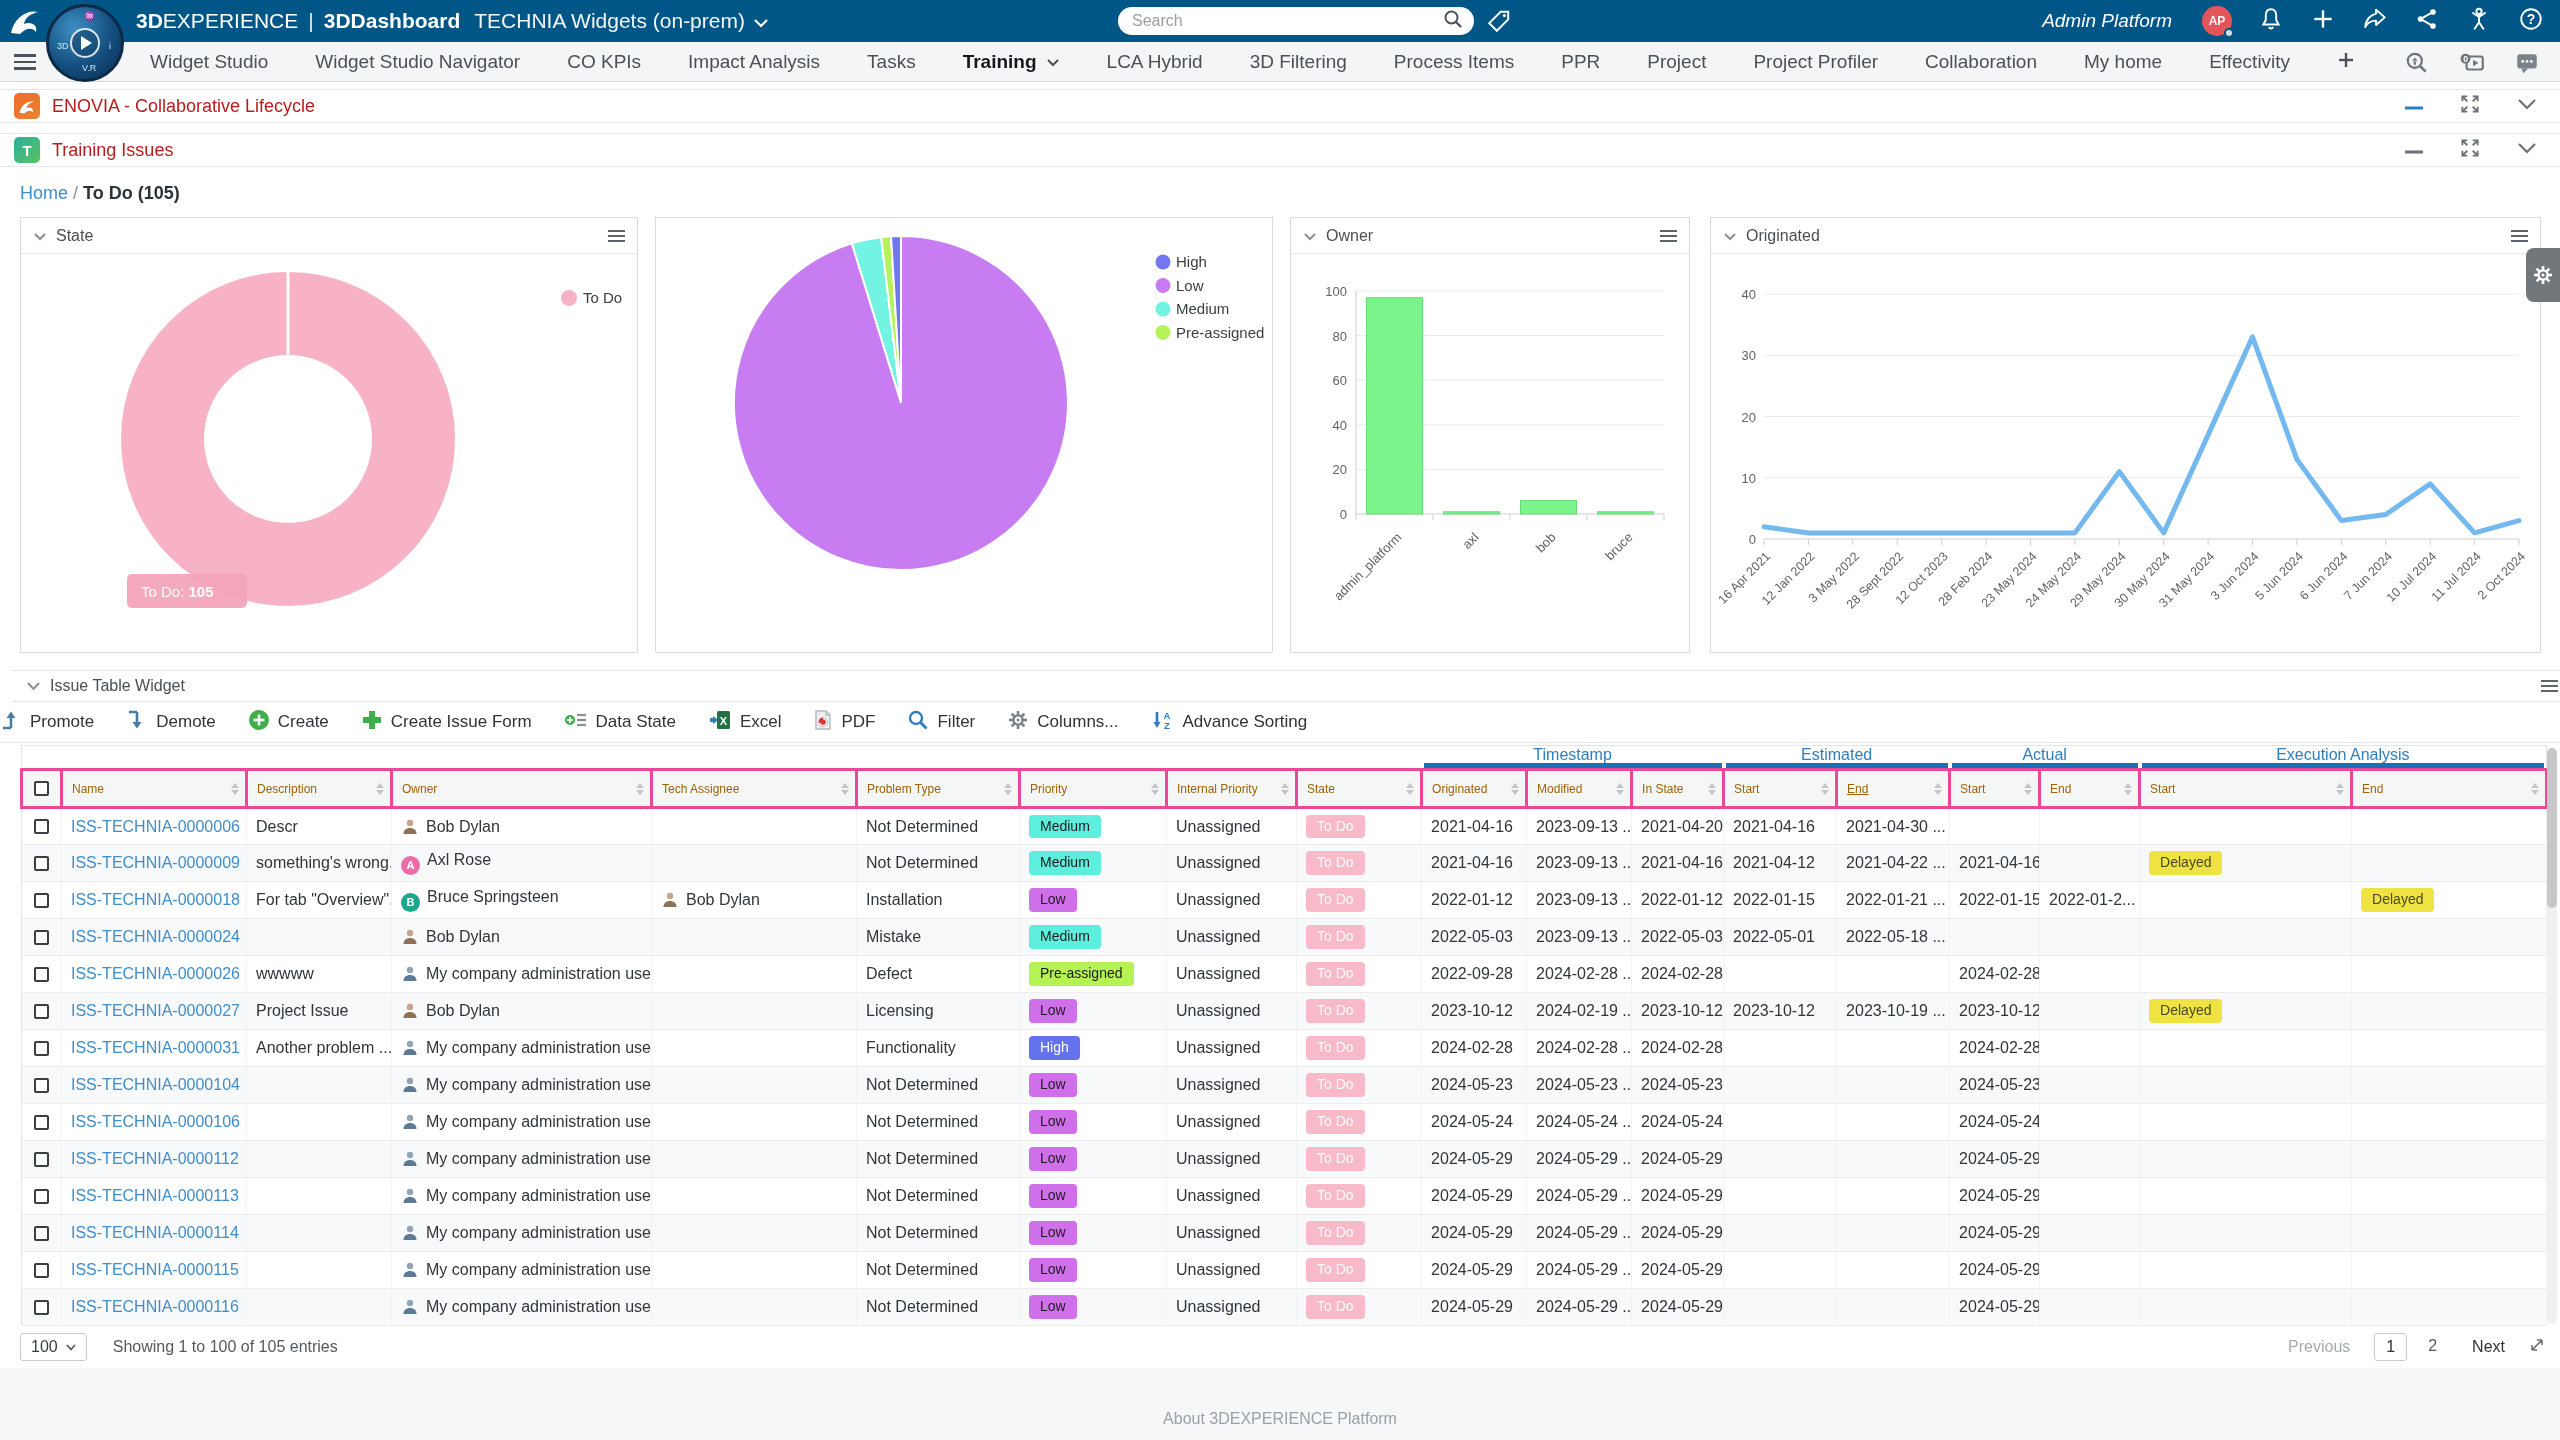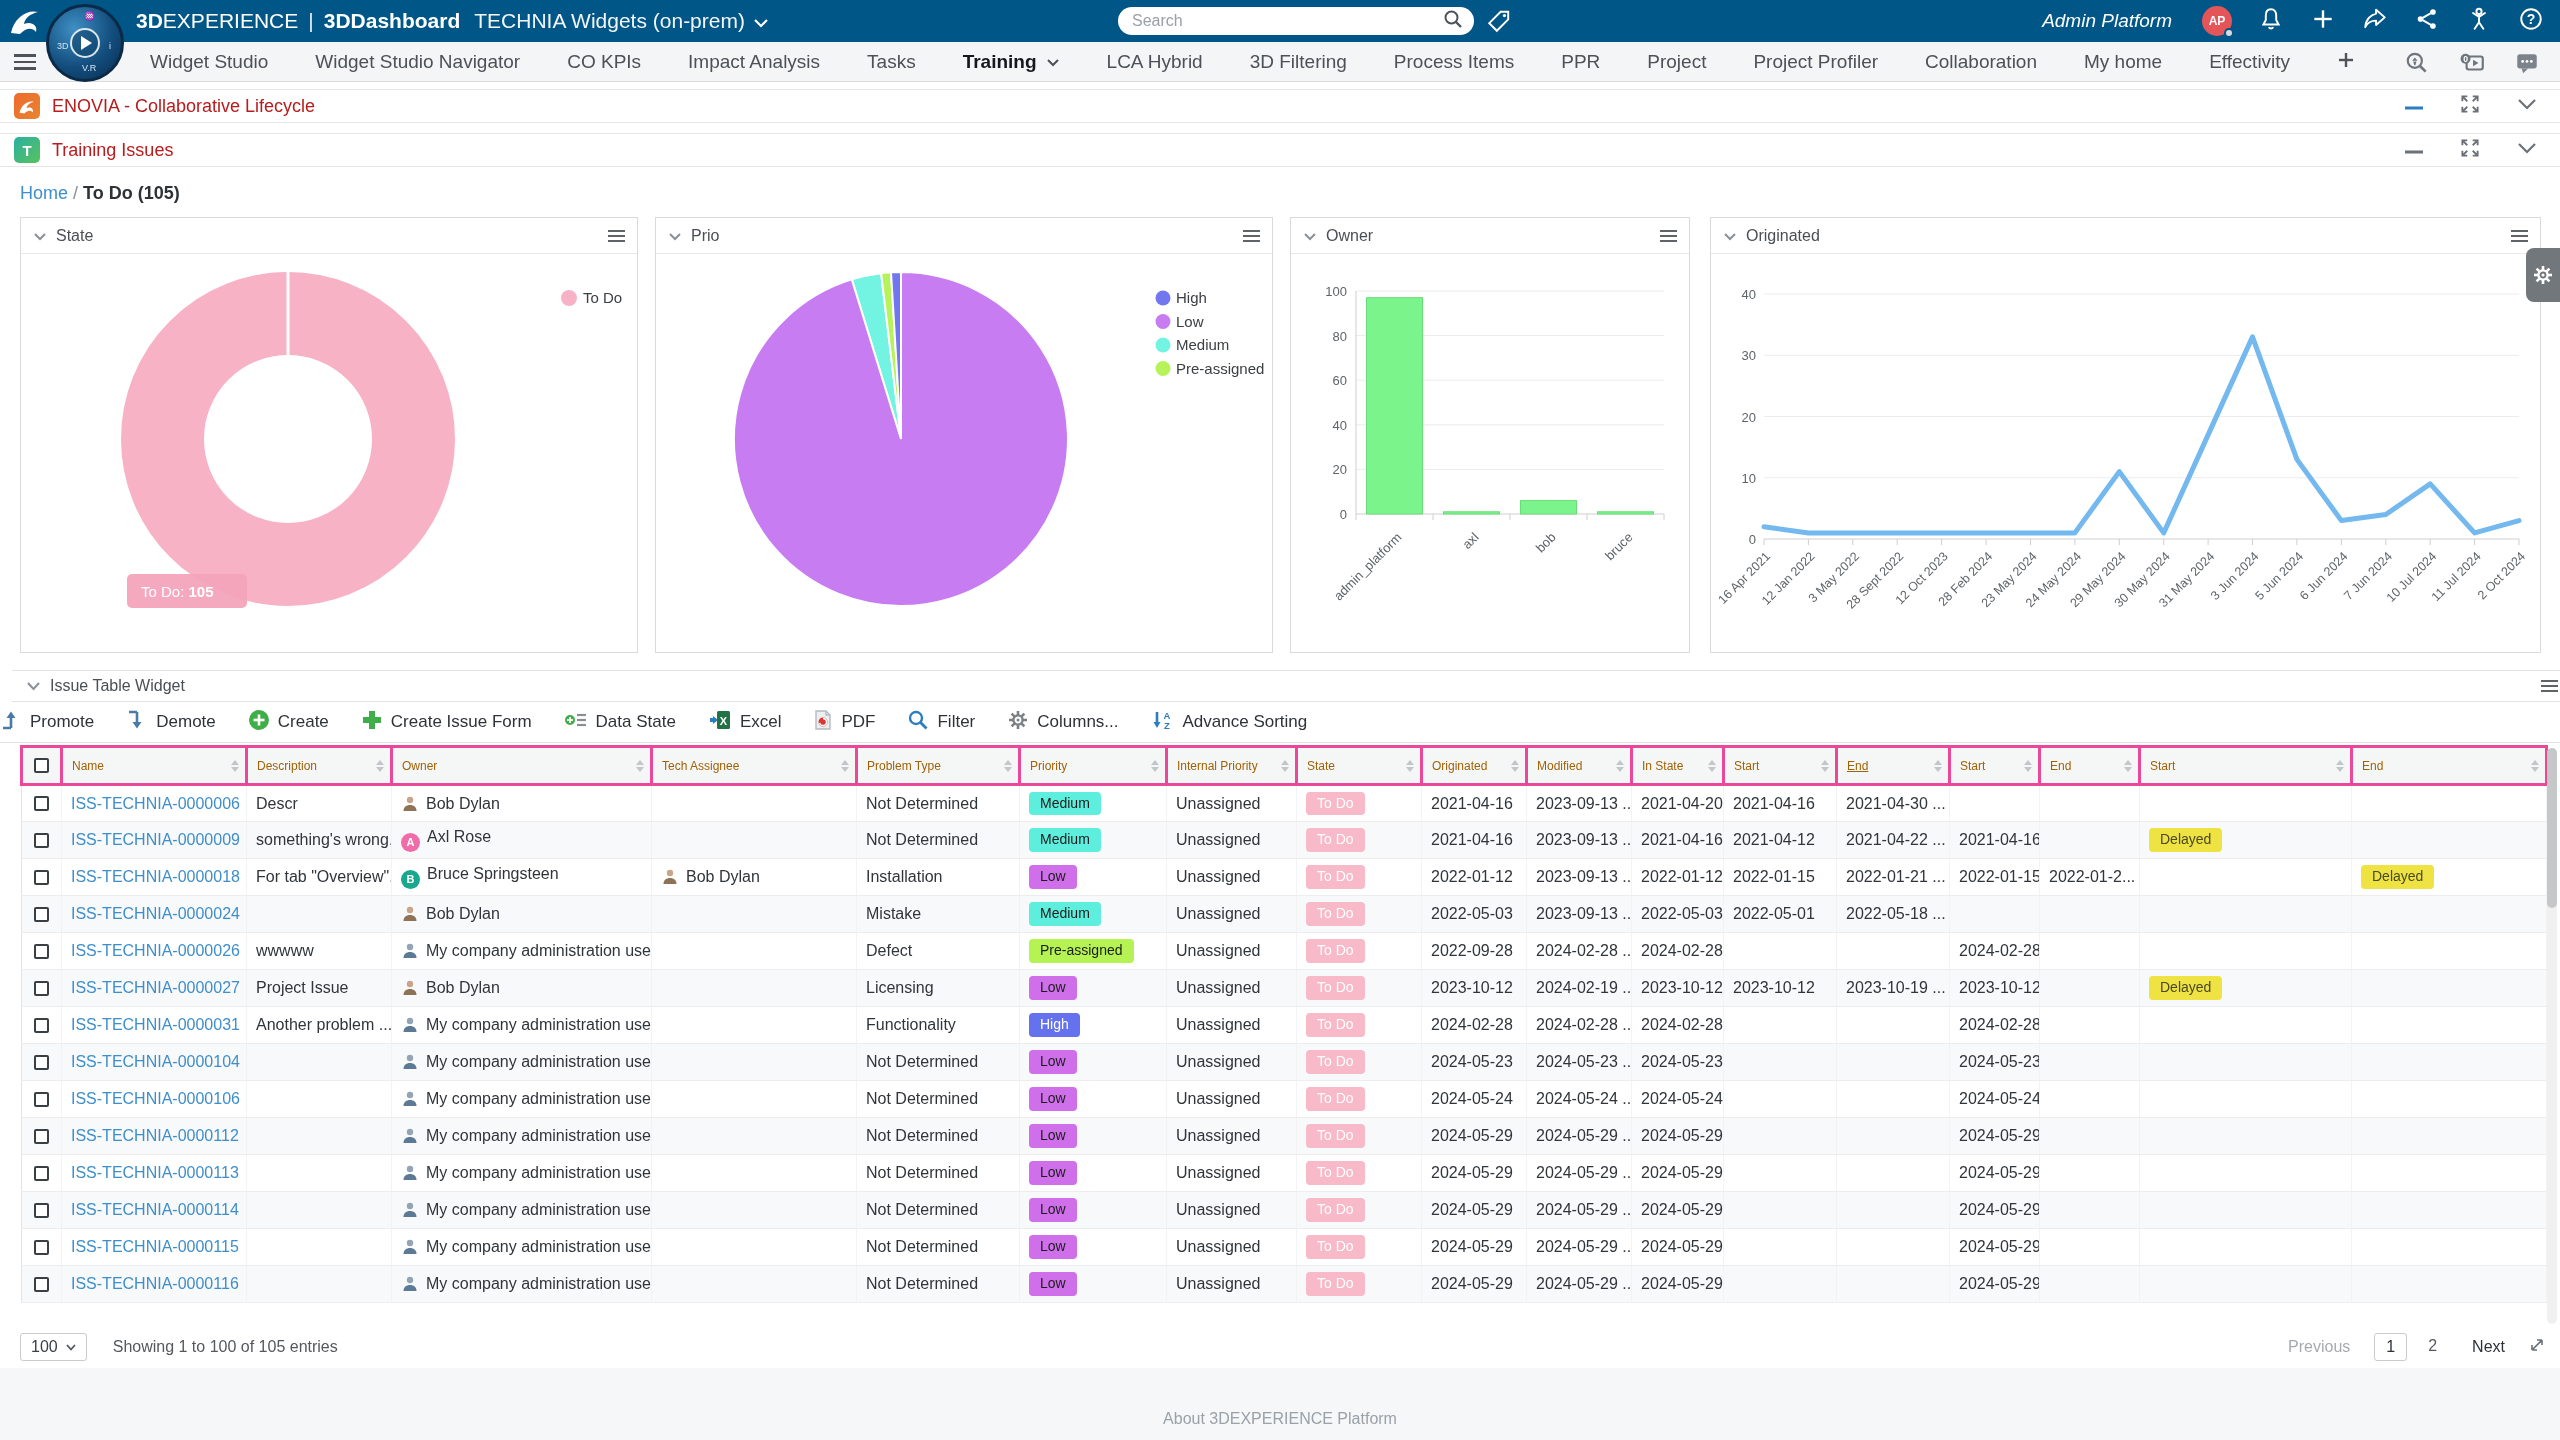--- a/index.html
+++ b/index.html
@@ -328,31 +328,21 @@
      <svg width="616" height="398">
         <circle cx="267" cy="185" r="125.5" fill="none" stroke="#f7b2c6" stroke-width="83"></circle>
         <line x1="267" y1="18" x2="267" y2="101" stroke="#fff" stroke-width="3"></line>
         <circle cx="548" cy="44" r="8" fill="#f7b2c6"></circle>
         <text x="562" y="49" font-size="15" fill="#3c4043">To Do</text>
         <g>
           <rect x="106" y="320" width="120" height="34" rx="5" fill="#f4a4bb" opacity="0.95"></rect>
           <text x="120" y="343" font-size="15" fill="#fff">To Do: <tspan font-weight="bold">105</tspan></text>
         </g>
       </svg></div>
-    <div class="panel" style="left: 655px; width: 618px;"><div class="panel-h">
-       <span><svg width="14" height="9" viewBox="0 0 14 9">
-            <polyline points="2,2 7,7 12,2" fill="none" stroke="#8a9095" stroke-width="2"></polyline>
-          </svg></span>
-       <span class="panel-title">Prio</span>
-       <span class="pmenu">
-          <i></i>
-          <i></i>
-          <i></i>
-        </span>
-     </div>
+    <div class="panel" style="left: 655px; width: 618px;">
      <svg width="616" height="398">
         <path d="M245,185 L195.8,25.4 A167,167 0 0 1 225.1,19.2 Z" fill="#73f4e3" stroke="#fff" stroke-width="2"></path>
         <path d="M245,185 L225.1,19.2 A167,167 0 0 1 235.0,18.3 Z" fill="#b6f259" stroke="#fff" stroke-width="2"></path>
         <path d="M245,185 L235.0,18.3 A167,167 0 0 1 245.0,18.0 Z" fill="#7276ef" stroke="#fff" stroke-width="2"></path>
         <path d="M245,185 L245.0,18.0 A167,167 0 1 1 195.8,25.4 Z" fill="#c77df1" stroke="#fff" stroke-width="2"></path>
         <circle cx="507" cy="44" r="7.5" fill="#7276ef"></circle>
         <text x="520" y="49" font-size="15" fill="#3c4043">High</text>
         <circle cx="507" cy="67.5" r="7.5" fill="#c77df1"></circle>
         <text x="520" y="72.5" font-size="15" fill="#3c4043">Low</text>
         <circle cx="507" cy="91" r="7.5" fill="#73f4e3"></circle>
@@ -599,20 +589,39 @@
       <col style="width:105px">
       <col style="width:92px">
       <col style="width:113px">
       <col style="width:113px">
       <col style="width:90px">
       <col style="width:100px">
       <col style="width:212px">
       <col style="width:195px">
     </colgroup>
     <thead>
+      <tr class="grow">
+        <td colspan="9"></td>
+        <td colspan="3">
+          <div class="glabel">Timestamp</div>
+          <div class="gbar"></div>
+        </td>
+        <td colspan="2">
+          <div class="glabel">Estimated</div>
+          <div class="gbar"></div>
+        </td>
+        <td colspan="2">
+          <div class="glabel">Actual</div>
+          <div class="gbar"></div>
+        </td>
+        <td colspan="2">
+          <div class="glabel">Execution Analysis</div>
+          <div class="gbar"></div>
+        </td>
+      </tr>
       <tr class="hrow">
         <th style="text-align:center;padding:0;">
           <div class="cb"></div>
         </th>
         <th><span>Name</span><span class="sort">
             <i class="up"></i>
             <i class="dn"></i>
           </span></th>
         <th><span>Description</span><span class="sort">
             <i class="up"></i>

